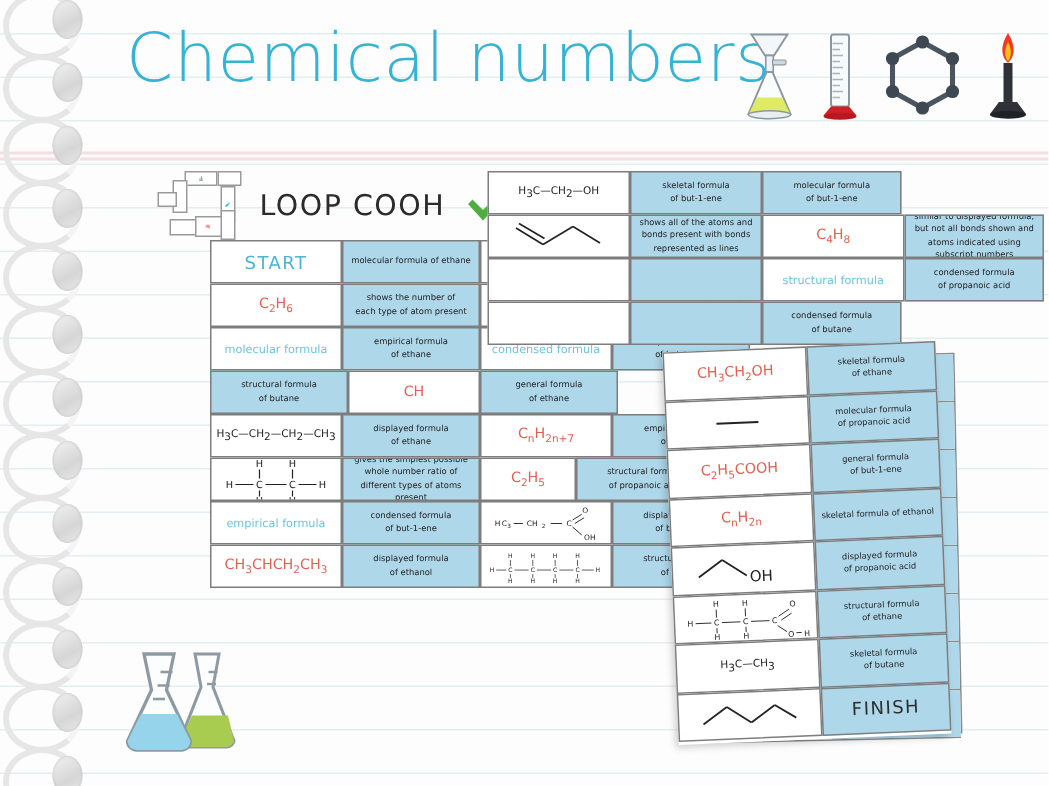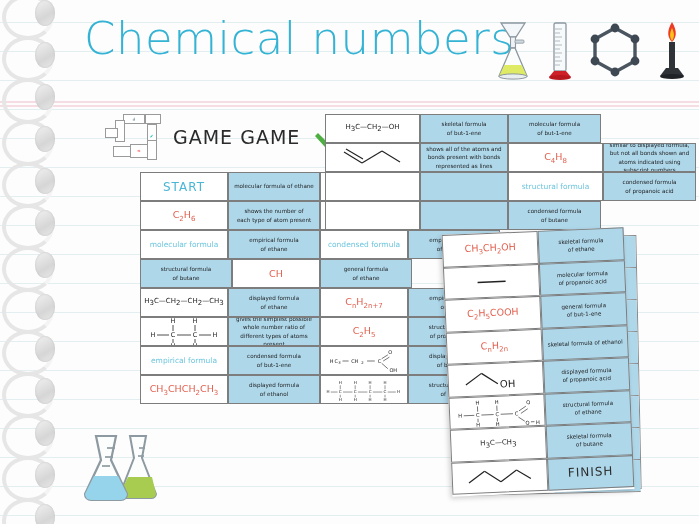--- a/index.html
+++ b/index.html
@@ -226,29 +226,29 @@
     <span class="cardicon">
       <span class="mini" style="left:18px;top:0;width:22px;height:10px;">🔬</span>
       <span class="mini" style="left:40px;top:0;width:16px;height:10px;"></span>
       <span class="mini" style="left:10px;top:6px;width:10px;height:22px;"></span>
       <span class="mini" style="left:0;top:14px;width:13px;height:10px;"></span>
       <span class="mini" style="left:42px;top:10px;width:10px;height:24px;">🧪</span>
       <span class="mini" style="left:42px;top:26px;width:10px;height:20px;"></span>
       <span class="mini" style="left:8px;top:32px;width:18px;height:11px;"></span>
       <span class="mini" style="left:25px;top:30px;width:18px;height:14px;">🧠</span>
     </span>
-    <span id="loopgame-label">GAME GAME</span>
+    <span id="loopgame-label">LOOP COOH</span>
     <span>
       <svg width="40" height="32" viewBox="0 0 40 32">
         <path d="M3 17 L13 28 L37 2 L33 1 L13 21 L6 14 Z" fill="#4caf3f"></path>
       </svg>
     </span>
   </div>
 
-  <div id="table-main" class="loop-table" style="left:140px;top:172px;width:360px;">
+  <div id="table-main" class="loop-table" style="left:140px;top:160px;width:360px;">
       <div class="lrow" style="height: 29px;">
         <div class="lcell ans" style="width: 88px; height: 29px;">
           <span class="start">START</span>
         </div>
         <div class="lcell q" style="width: 92px; height: 29px;">
           <div class="qtext">molecular formula of ethane</div>
         </div>
         <div class="lcell ans" style="width: 88px; height: 29px;">
           <svg class="struct" width="92" height="34" viewBox="0 0 92 34">
     <g font-family="DejaVu Sans" font-size="6.5" fill="#222" text-anchor="middle">
@@ -351,21 +351,21 @@
               <line x1="32" y1="20" x2="46" y2="20"></line>
               <line x1="54" y1="20" x2="66" y2="20"></line>
       <line x1="28" y1="24" x2="28" y2="28"></line>
               <line x1="50" y1="24" x2="50" y2="28"></line>
     </g>
           </svg>
         </div>
         <div class="lcell q" style="width: 92px; height: 29px;">
           <div class="qtext">gives the simplest possible whole number ratio of different types of atoms present</div>
         </div>
-        <div class="lcell ans" style="width: 88px; height: 29px;">
+        <div class="lcell ans" style="width: 64px; height: 29px;">
           <span class="formula">C<sub>2</sub>H<sub>5</sub></span>
         </div>
         <div class="lcell q" style="width: 92px; height: 29px;">
           <div class="qtext">structural formula<br>of propanoic acid</div>
         </div>
       </div>
       <div class="lrow" style="height: 29px;">
         <div class="lcell ans" style="width: 88px; height: 29px;">
           <span class="term">empirical formula</span>
         </div>

